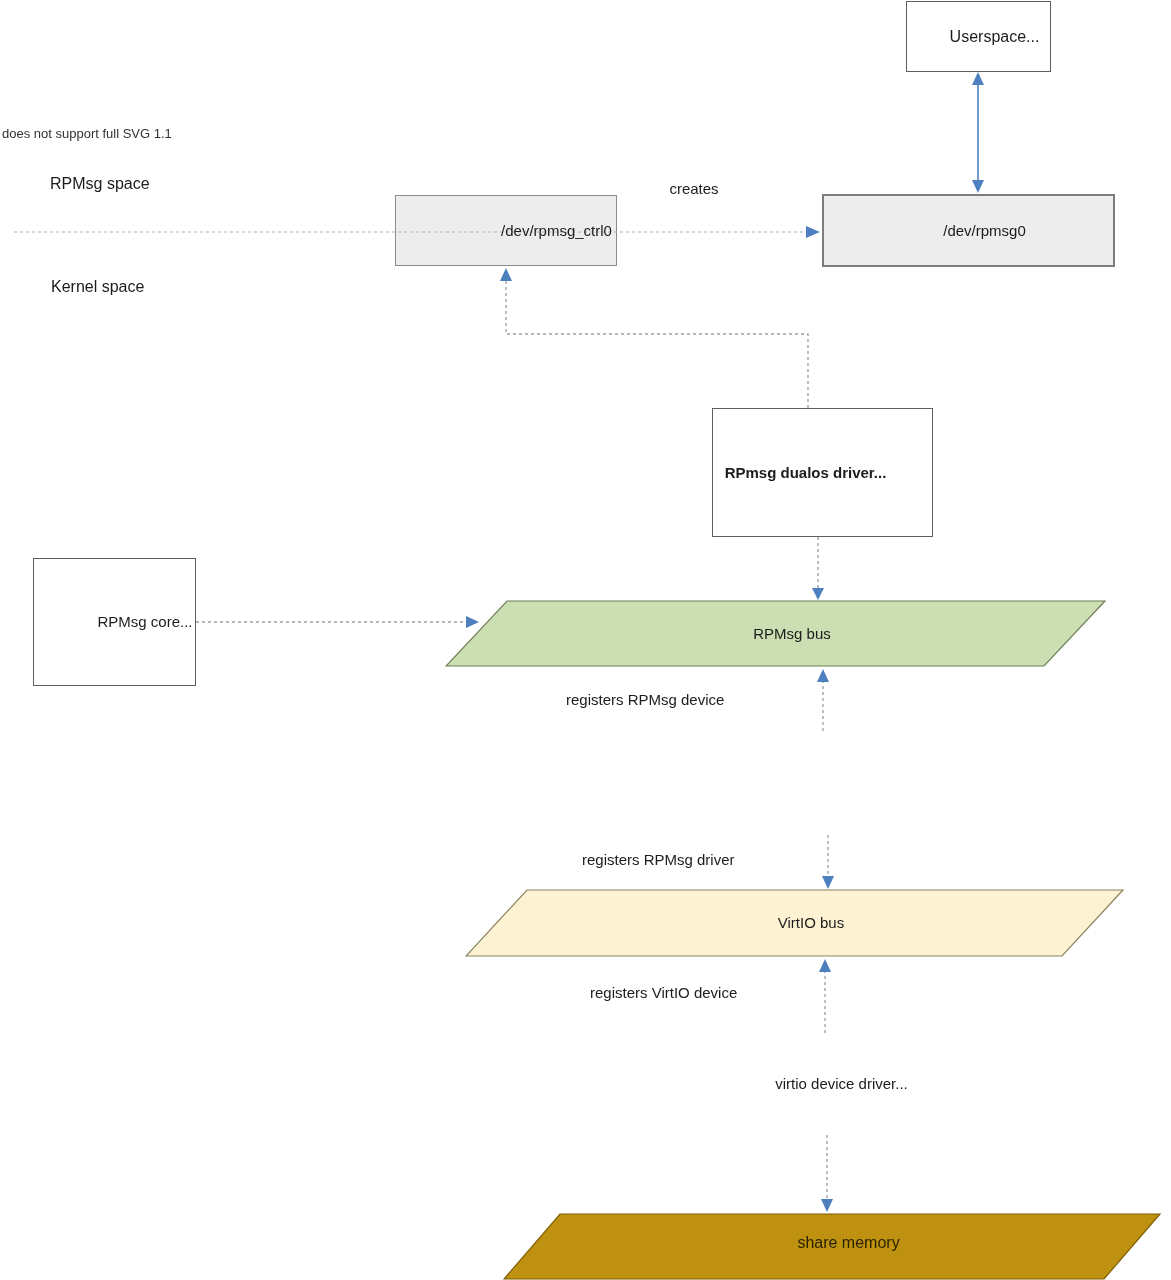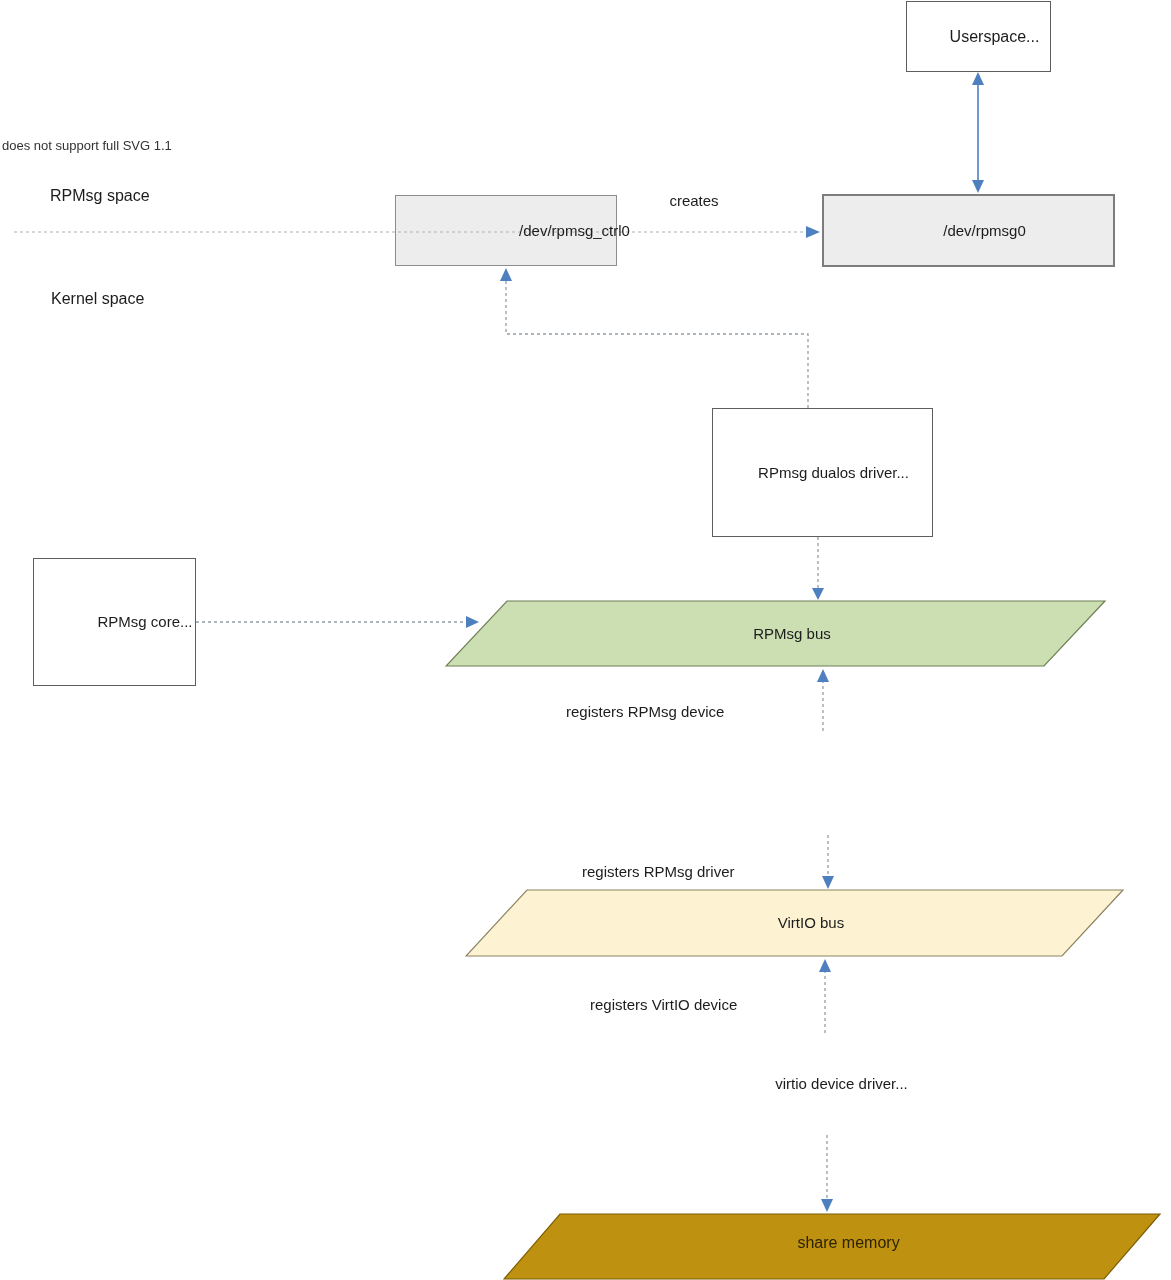--- a/index.html
+++ b/index.html
@@ -7,21 +7,21 @@
     position:relative;width:1171px;height:1280px;overflow:hidden;background:#ffffff;
     font-family:"Liberation Sans","DejaVu Sans",sans-serif;color:#1c1c1c;
   }
   .layer{position:absolute;left:0;top:0;width:100%;height:100%;}
   .box{position:absolute;background:#ffffff;border:1px solid #5e5e5e;box-sizing:border-box;}
   .box.gray{background:#ededed;border:1px solid #8c8c8c;}
   .box.gray2{background:#ededed;border:2px solid #7d7d7d;}
   .pshape{position:absolute;}
   .lbl{position:absolute;display:flex;align-items:center;justify-content:center;
        text-align:center;font-size:15px;line-height:1.2;white-space:nowrap;margin-left:16px;}
-  .free{position:absolute;font-size:15px;white-space:nowrap;margin-top:12px;}
+  .free{position:absolute;font-size:15px;white-space:nowrap;}
   .notice{font-size:13px;color:#333;}
   .conn{position:absolute;left:0;top:0;pointer-events:none;}
   .dash{stroke:#949ea9;stroke-width:1.3;stroke-dasharray:3 3;fill:none;}
   .dashlight{stroke:#aab2bc;stroke-width:1.2;stroke-dasharray:3 3;fill:none;}
   .solidblue{stroke:#4e80c0;stroke-width:1.6;fill:none;}
   .ah{fill:#4e80c0;stroke:none;}
   .goldtext{color:#2b2300;}
 </style>
 </head>
 <body>
@@ -84,27 +84,27 @@
   </svg>
 
   <div class="layer">
     <div class="free notice" style="left:2px;top:126px;">does not support full SVG 1.1</div>
 
     <div class="free" style="left:50px;top:175px;font-size:16px;">RPMsg space</div>
     <div class="free" style="left:51px;top:278px;font-size:16px;">Kernel space</div>
 
     <div class="lbl" style="left:906px;top:1px;width:145px;height:71px;font-size:16px;">Userspace...</div>
 
-    <div class="lbl" style="left:395px;top:195px;width:249px;height:71px;padding-left:39px;">/dev/rpmsg_ctrl0</div>
+    <div class="lbl" style="left:377px;top:195px;width:249px;height:71px;padding-left:39px;">/dev/rpmsg_ctrl0</div>
 
     <div class="free" style="left:634px;top:180px;width:120px;text-align:center;">creates</div>
 
     <div class="lbl" style="left:822px;top:194px;width:293px;height:73px;">/dev/rpmsg0</div>
 
-    <div class="lbl" style="left:712px;top:408px;width:211px;height:129px;">RPmsg dualos driver...</div>
+    <div class="lbl" style="left:684px;top:408px;width:211px;height:129px;font-weight:bold;">RPmsg dualos driver...</div>
 
     <div class="lbl" style="left:33px;top:558px;width:192px;height:128px;">RPMsg core...</div>
 
     <div class="lbl" style="left:445px;top:600px;width:662px;height:67px;">RPMsg bus</div>
 
     <div class="free" style="left:566px;top:691px;">registers RPMsg device</div>
 
 
     <div class="free" style="left:582px;top:851px;">registers RPMsg driver</div>
 

